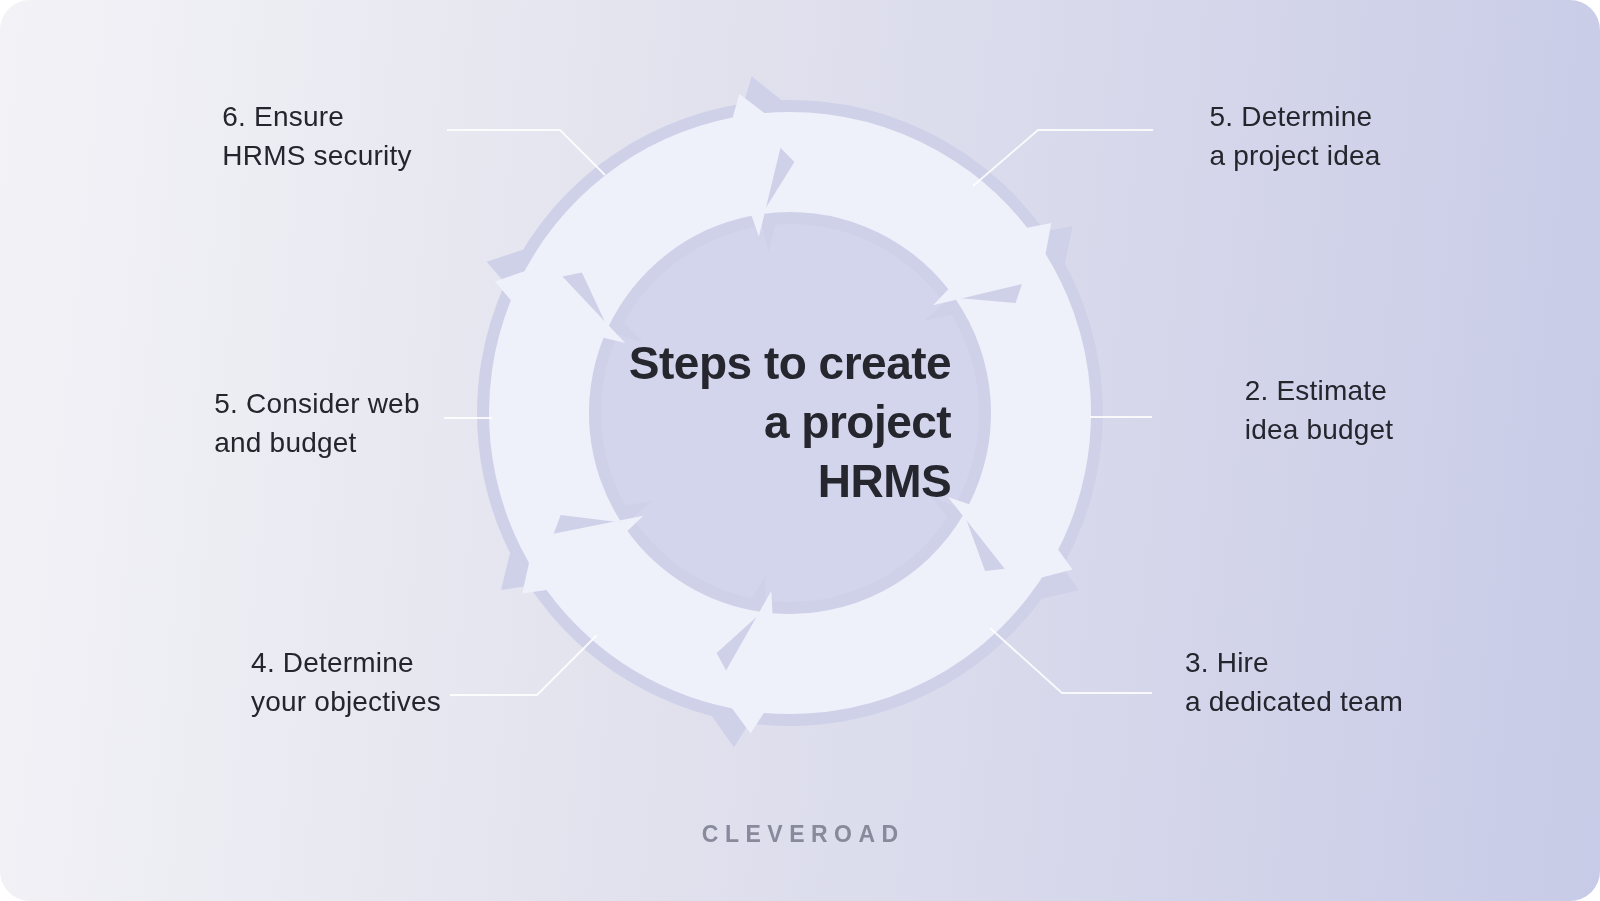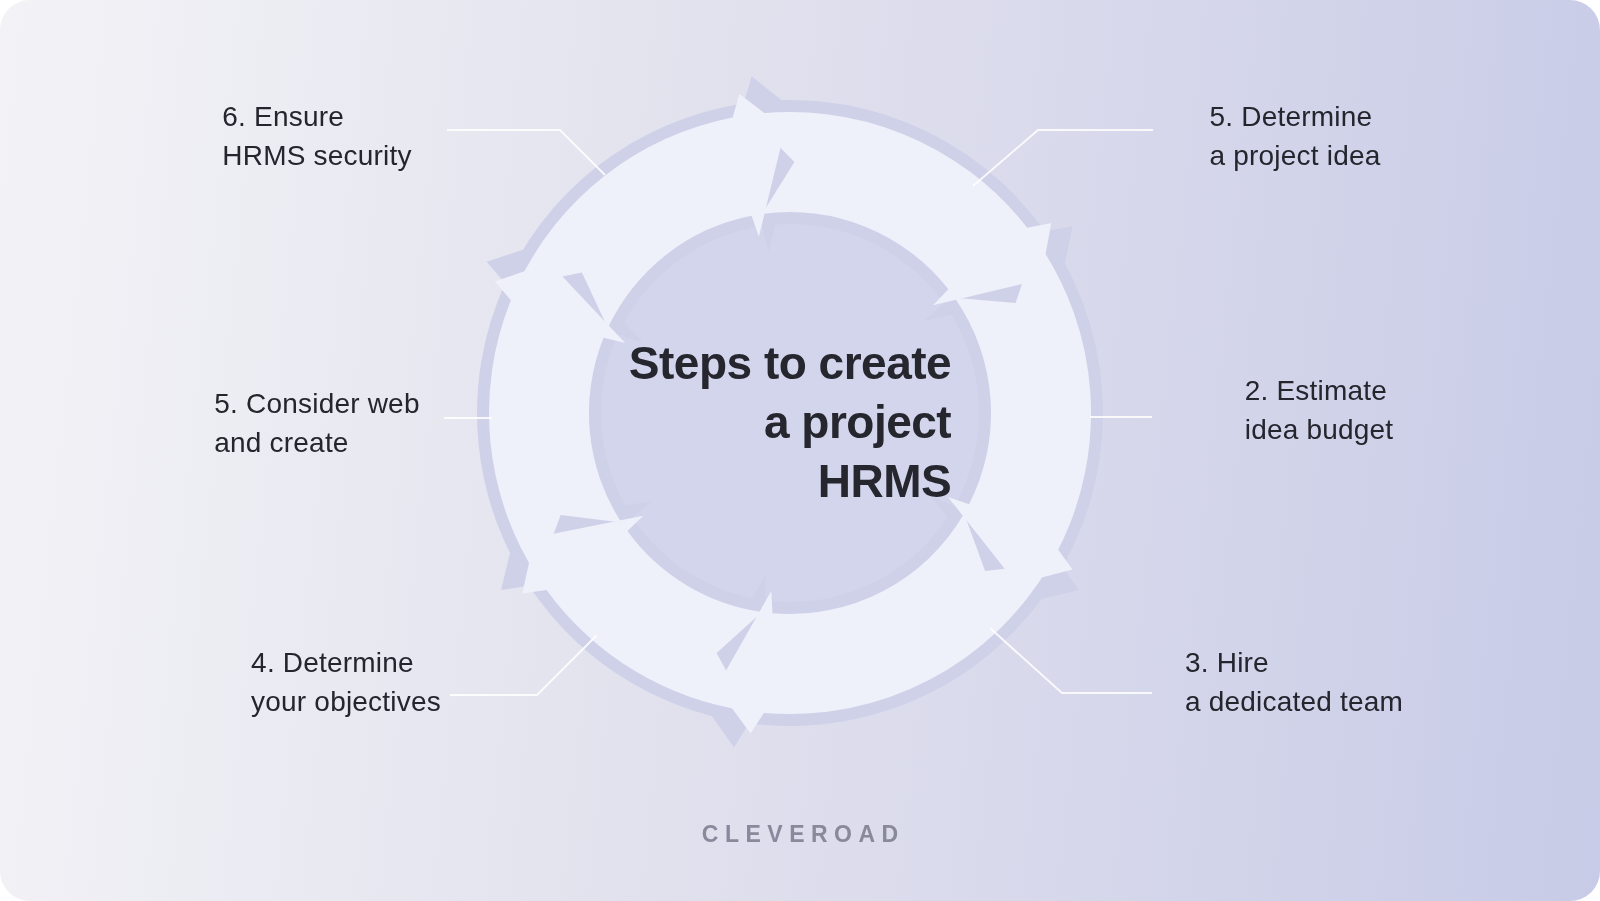--- a/index.html
+++ b/index.html
@@ -94,21 +94,21 @@
   <div class="step" id="s3">
     <span>3. Hire</span>
     <span>a dedicated team</span>
   </div>
   <div class="step" id="s4">
     <span>4. Determine</span>
     <span>your objectives</span>
   </div>
   <div class="step" id="s5">
     <span>5. Consider web</span>
-    <span>and create</span>
+    <span>and budget</span>
   </div>
   <div class="step" id="s6">
     <span>6. Ensure</span>
     <span>HRMS security</span>
   </div>
 
   <div class="brand">CLEVEROAD</div>
 </div>
 
 </body></html>

